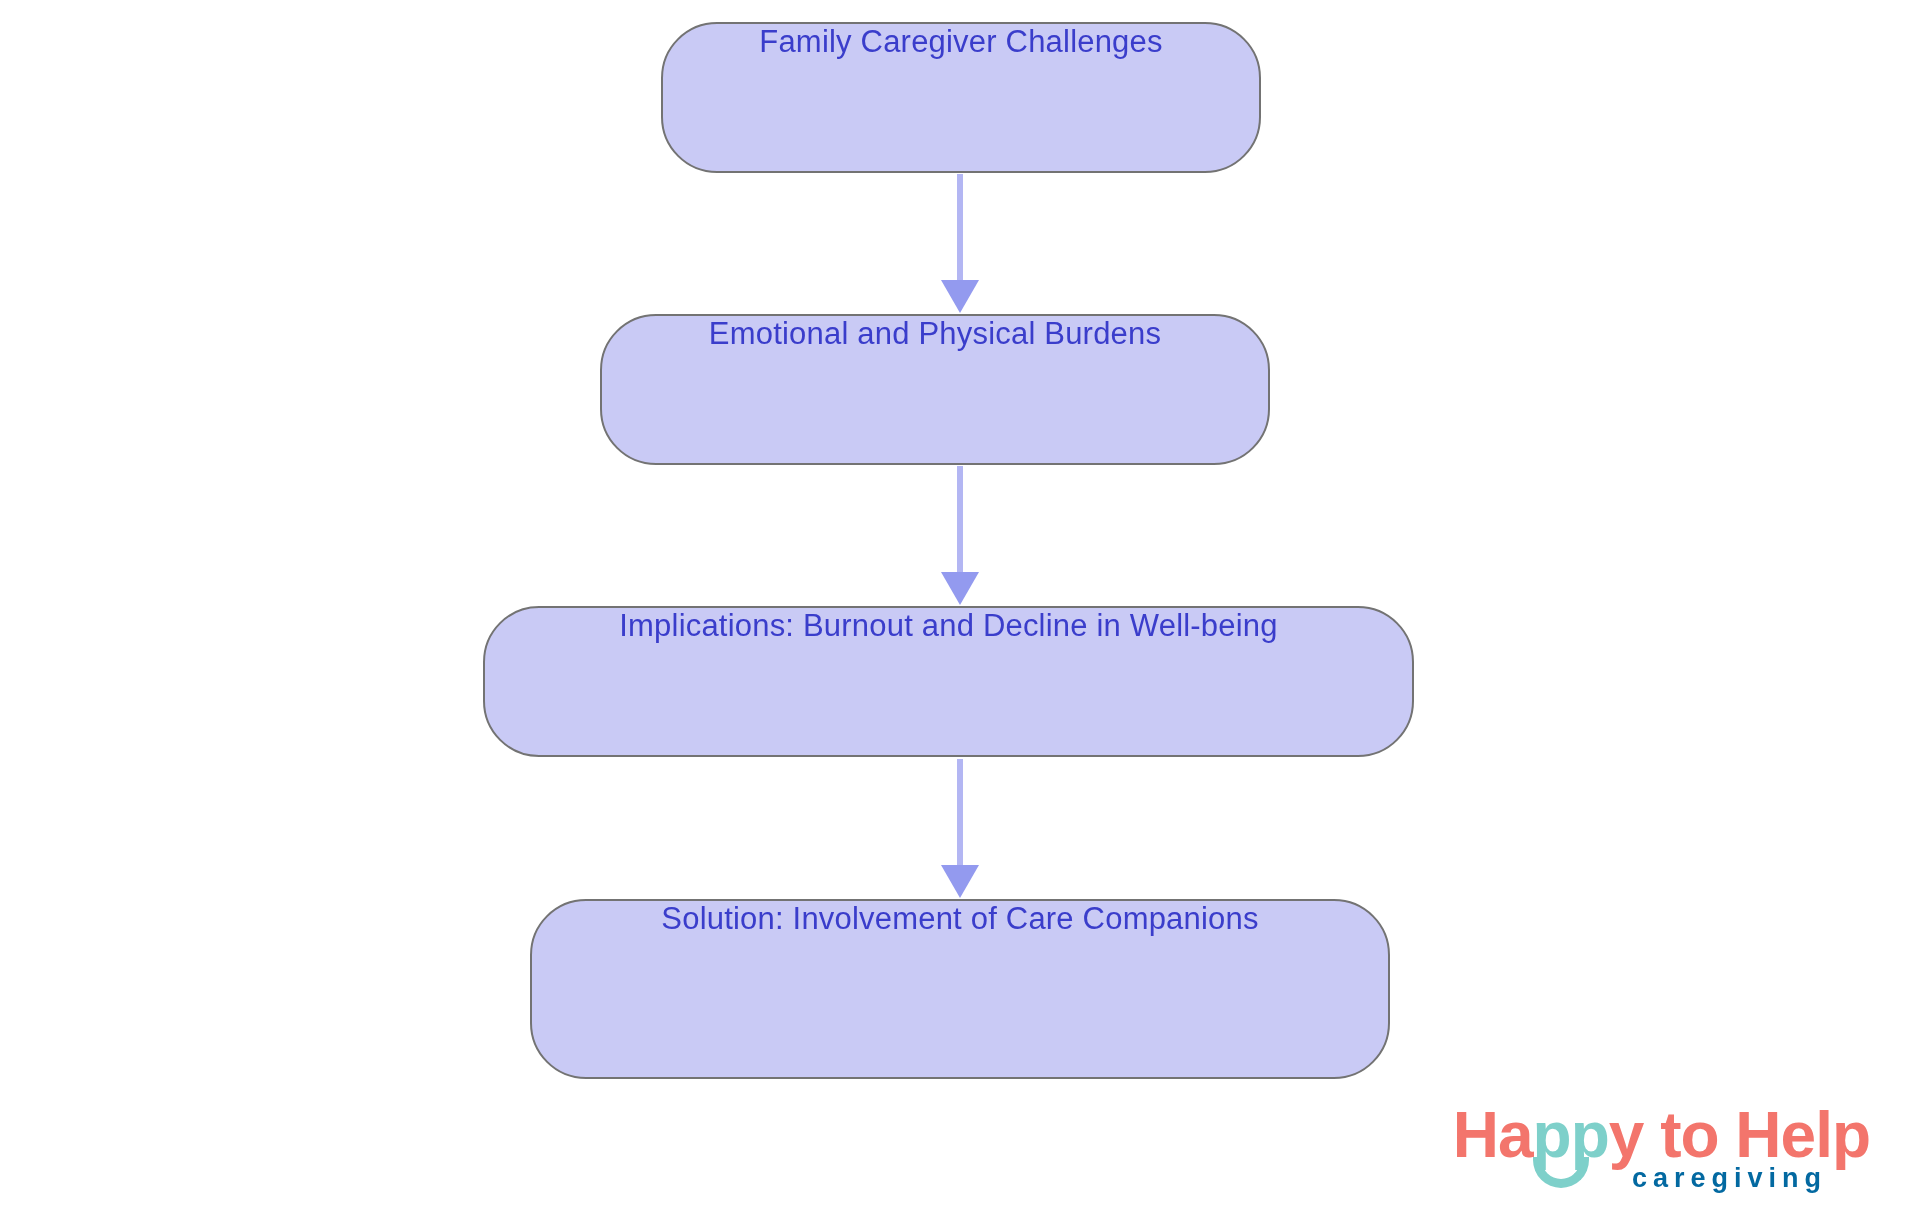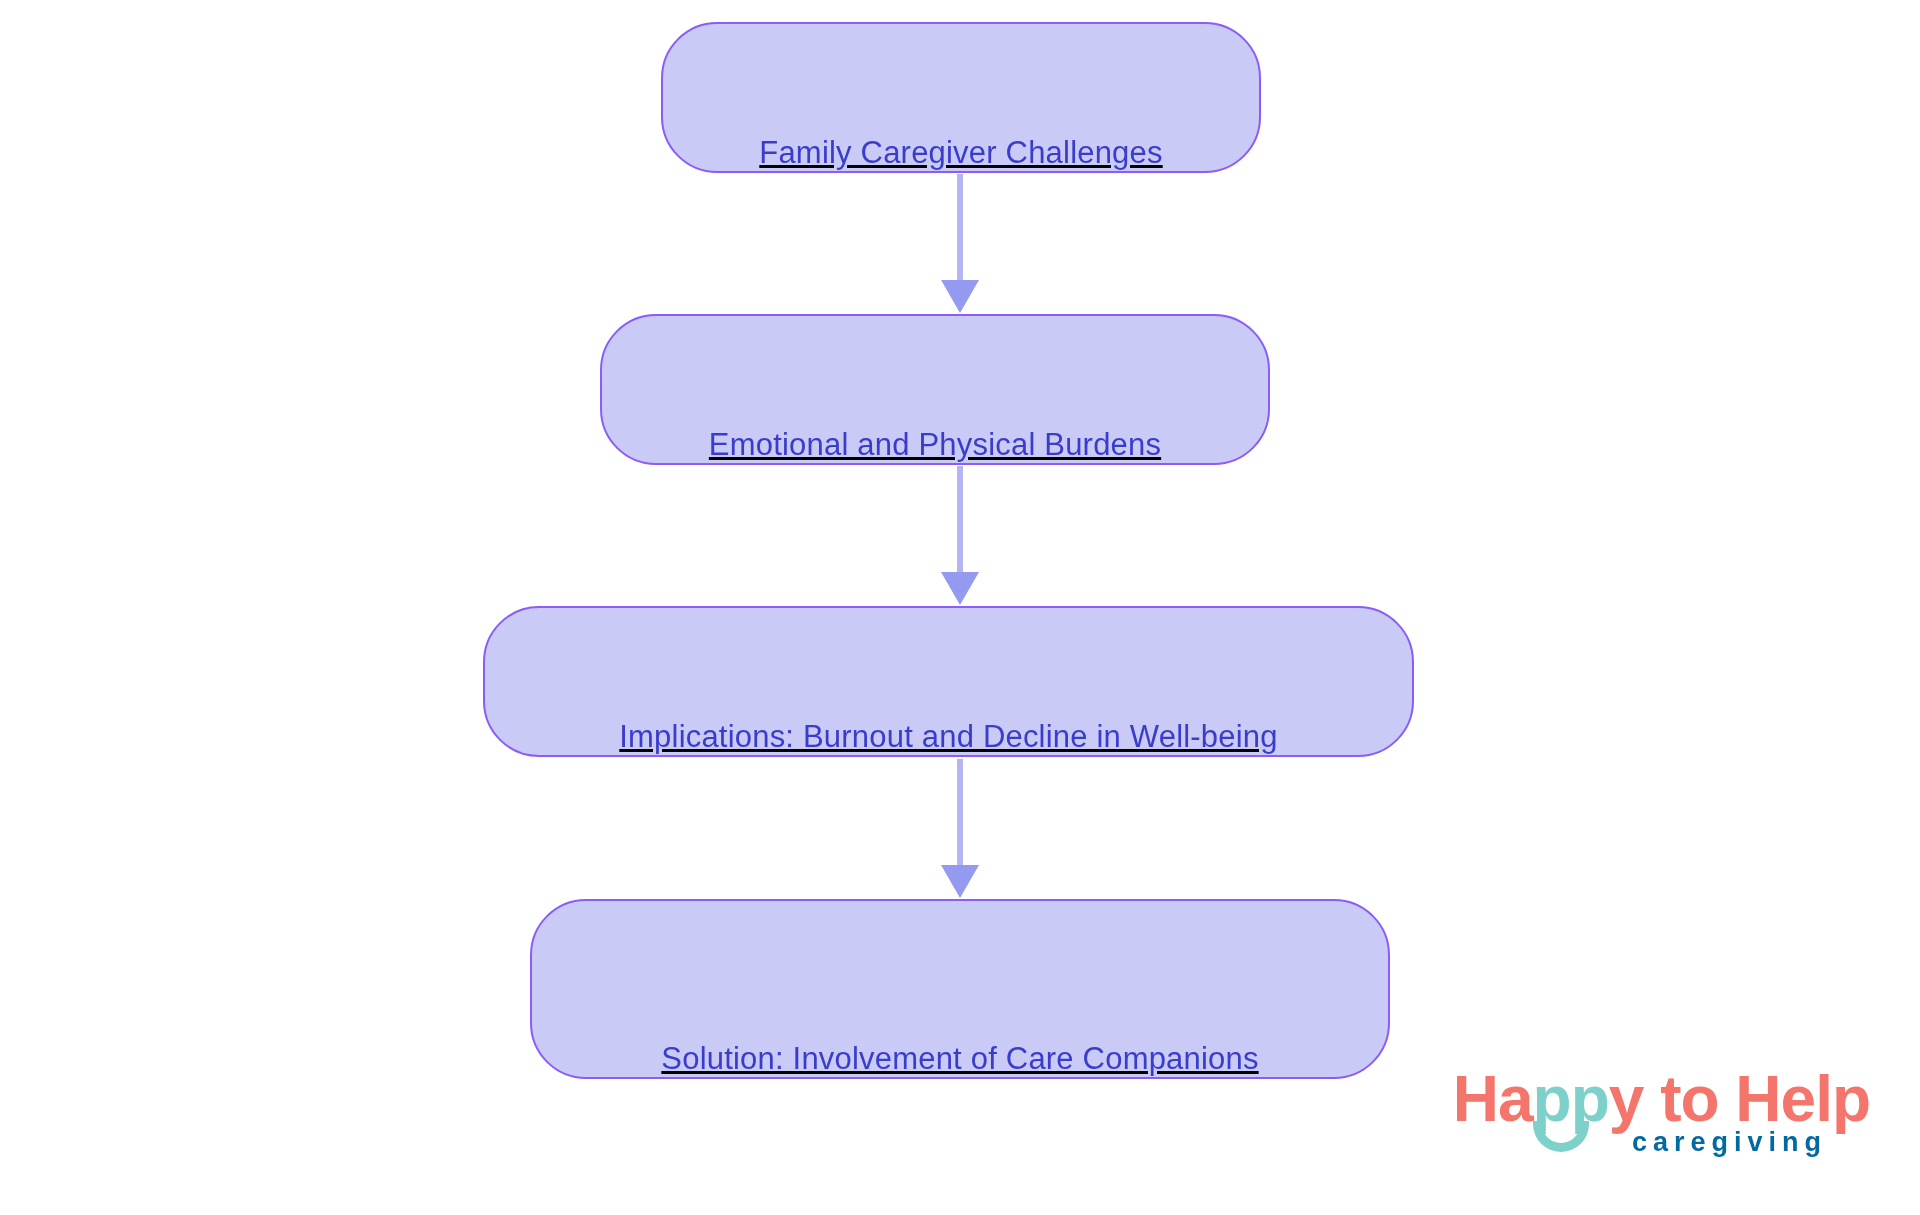--- a/index.html
+++ b/index.html
@@ -12,27 +12,26 @@
   .canvas {
     position: relative;
     width: 1920px; height: 1215px;
     background: #ffffff;
   }
 
   
   .node {
     position: absolute;
     background: #C9CAF5;
-    border: 2px solid #8b5cf6;
+    border: 2px solid #737373;
     border-radius: 56px;
     display: flex;
-    align-items: flex-end;
+    align-items: flex-start;
     justify-content: center;
     box-sizing: border-box;
-    text-decoration: underline;
   }
   .node-label {
     color: #3A3DCB;
     font-size: 31px;
     letter-spacing: 0.2px;
     white-space: nowrap;
   }
   .node1 { left: 661px; top:  22px; width: 600px; height: 151px; }
   .node2 { left: 600px; top: 314px; width: 670px; height: 151px; }
   .node3 { left: 483px; top: 606px; width: 931px; height: 151px; }
@@ -52,21 +51,21 @@
     position: absolute; left: 0; top: 106px;
     width: 0; height: 0;
     border-left: 19px solid transparent;
     border-right: 19px solid transparent;
     border-top: 33px solid #939AEF;
   }
 
   
   .logo {
     position: absolute;
-    right: 50px; top: 1067px;
+    right: 50px; top: 1103px;
     text-align: right;
   }
   .logo-word {
     position: relative;
     display: inline-block;
     font-size: 64px;
     font-weight: bold;
     letter-spacing: -1px;
     line-height: 1;
     white-space: pre;

